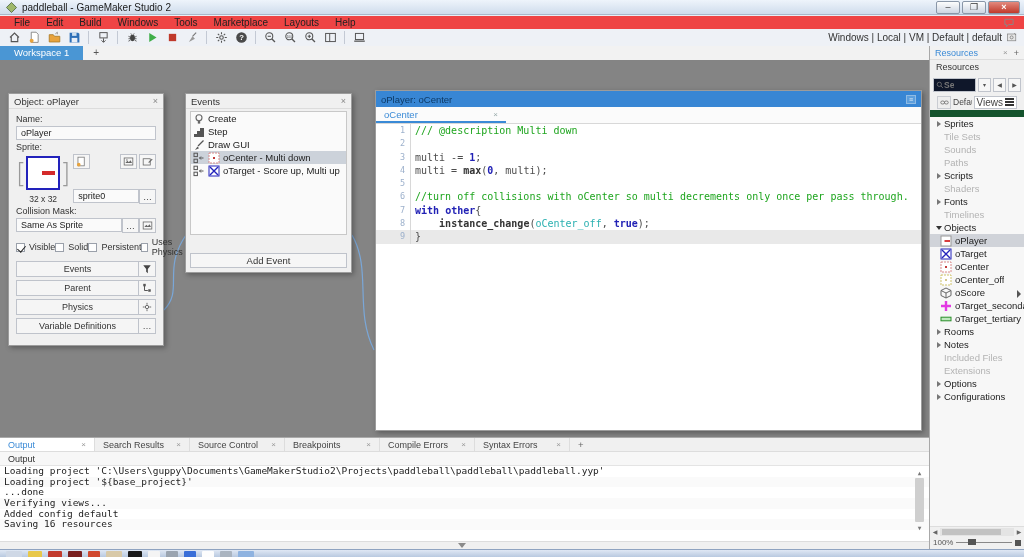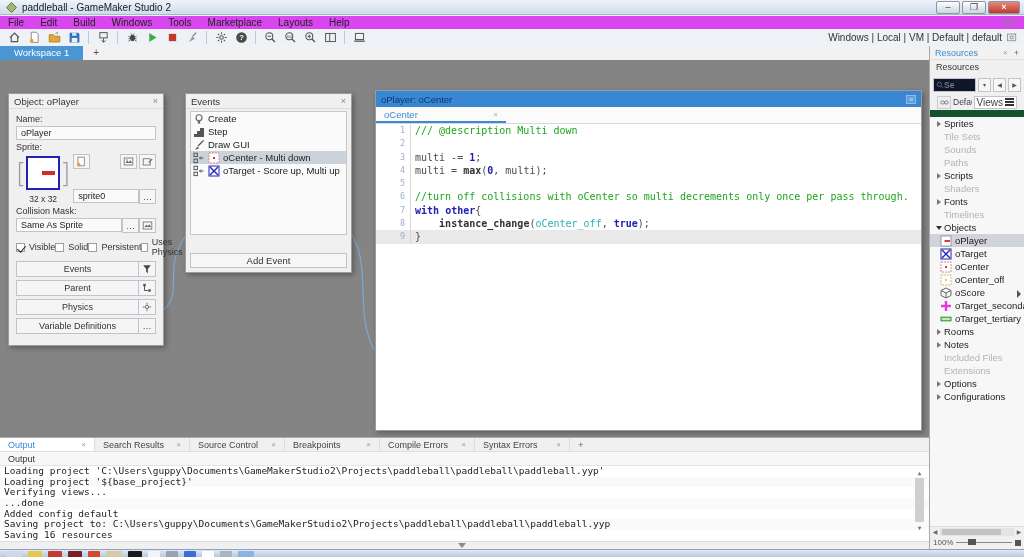--- a/index.html
+++ b/index.html
@@ -13,21 +13,21 @@
     display:flex; align-items:center; padding:0 4px; }
   #titlebar .app-icon { width:11px; height:11px; margin:0 5px 0 2px; }
   #titlebar .title { font-size:10px; color:#1a1a1a; }
   #win-buttons { margin-left:auto; display:flex; }
   .win-btn { width:24px; height:13px; border:1px solid #8a97a8; border-radius:2px; margin-left:2px;
     background:linear-gradient(#fdfdfd,#cdd6e2); font-size:9px; line-height:11px; text-align:center; color:#333; }
   .win-btn.close { width:32px; background:linear-gradient(#e38a7e,#c0392b); color:#fff; font-weight:bold; }
 
   
   #menubar { position:absolute; left:0; top:16px; width:1024px; height:13px;
-    background:#d946ef; display:flex; align-items:flex-end; padding-left:0; }
+    background:#ef4444; display:flex; align-items:flex-end; padding-left:6px; }
   .menu-item { font-size:10px; color:#222; padding:0 8px; height:13px; line-height:13px; }
   #menubar .right { margin-left:auto; margin-right:8px; width:14px; height:12px; }
 
   
   #toolbar { position:absolute; left:0; top:29px; width:1024px; height:17px;
     background:#eef1f6; display:flex; align-items:center; padding-left:4px; }
   .tb-btn { width:20px; height:15px; display:flex; align-items:center; justify-content:center; }
   .tb-btn svg { width:13px; height:13px; }
   .tb-sep { width:1px; height:13px; background:#c3c9d4; margin:0 4px; }
   #toolbar .right { margin-left:auto; display:flex; align-items:center; margin-right:6px; }
@@ -573,24 +573,23 @@
           <span>Syntax Errors</span>
           <span class="x">×</span>
         </div>
         <div id="out-add-tab">+</div>
       </div>
     <div id="output-header">Output</div>
     <div id="output-log">
       <div id="output-lines">
           <div class="log-line">Loading project 'C:\Users\guppy\Documents\GameMakerStudio2\Projects\paddleball\paddleball\paddleball.yyp'</div>
           <div class="log-line">Loading project '${base_project}'</div>
+          <div class="log-line">...done</div>
           <div class="log-line">Verifying views...</div>
-          <div class="log-line">...done</div>
           <div class="log-line">Added config default</div>
-          <div class="log-line">Saving project to: C:\Users\guppy\Documents\GameMakerStudio2\Projects\paddleball\paddleball\paddleball.yyp</div>
           <div class="log-line">Saving 16 resources</div>
         </div>
       <div id="out-vscroll">
         <div class="arr">▲</div>
         <div class="thumb"></div>
         <div class="arr">▼</div>
       </div>
     </div>
   </div>
   <div id="collapse-row">

